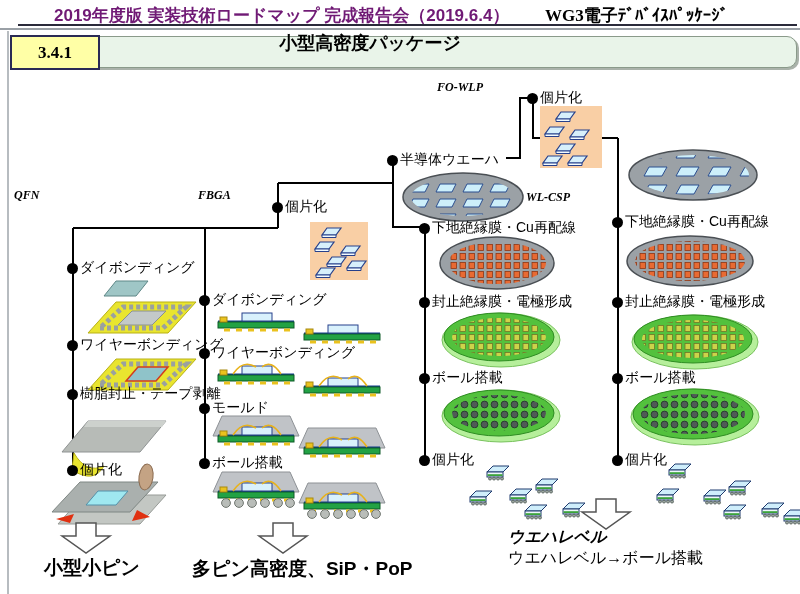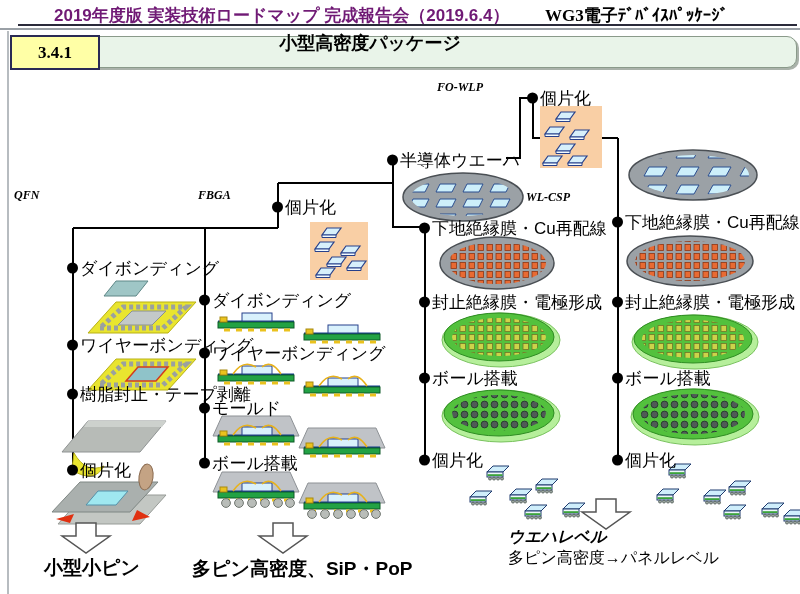--- a/index.html
+++ b/index.html
@@ -18,21 +18,21 @@
            border:1px solid #8a9a8a;border-radius:4px 10px 10px 4px;box-shadow:2px 2px 0 #aab2aa;}
   .sec-num{position:absolute;left:10px;top:35px;width:86px;height:31px;background:#ffffa6;
            border:2px solid #2a2a55;display:flex;align-items:center;justify-content:center;
            font-family:"Liberation Serif",serif;font-weight:bold;font-size:17px;}
   .sec-title{position:absolute;left:180px;top:36px;width:380px;height:14px;display:flex;
              align-items:center;justify-content:center;font-size:18px;font-weight:bold;}
   
   .cat{position:absolute;font-family:Liberation Serif, serif;font-style:italic;font-weight:bold;
        font-size:12px;white-space:nowrap;}
   .step{position:absolute;display:flex;align-items:center;transform:translateY(-50%);
-        white-space:nowrap;font-size:17px;}
+        white-space:nowrap;font-size:14px;}
   .step .dot{width:11px;height:11px;border-radius:50%;background:#000;margin-right:2px;flex:none;}
   .result{position:absolute;font-size:19px;font-weight:bold;white-space:nowrap;}
   .note{position:absolute;left:508px;top:526px;font-size:16px;line-height:21px;white-space:nowrap;}
   .note .t{font-style:italic;font-weight:bold;}
   svg.layer{position:absolute;left:0;top:0;}
 </style>
 </head>
 <body>
 
 <div class="stage">
@@ -326,16 +326,16 @@
   <div class="step" style="left:612px;top:460px">
     <span class="dot"></span>
       <span>個片化</span>
     </div>
 
   <div class="result" style="left:44px;top:555px">小型小ピン</div>
   <div class="result" style="left:192px;top:556px">多ピン高密度、SiP・PoP</div>
 
   <div class="note">
     <div class="t">ウエハレベル</div>
-    <div>多ピン高密度→パネルレベル</div>
+    <div>ウエハレベル→ボール搭載</div>
   </div>
 
 </div>
 
 </body></html>

